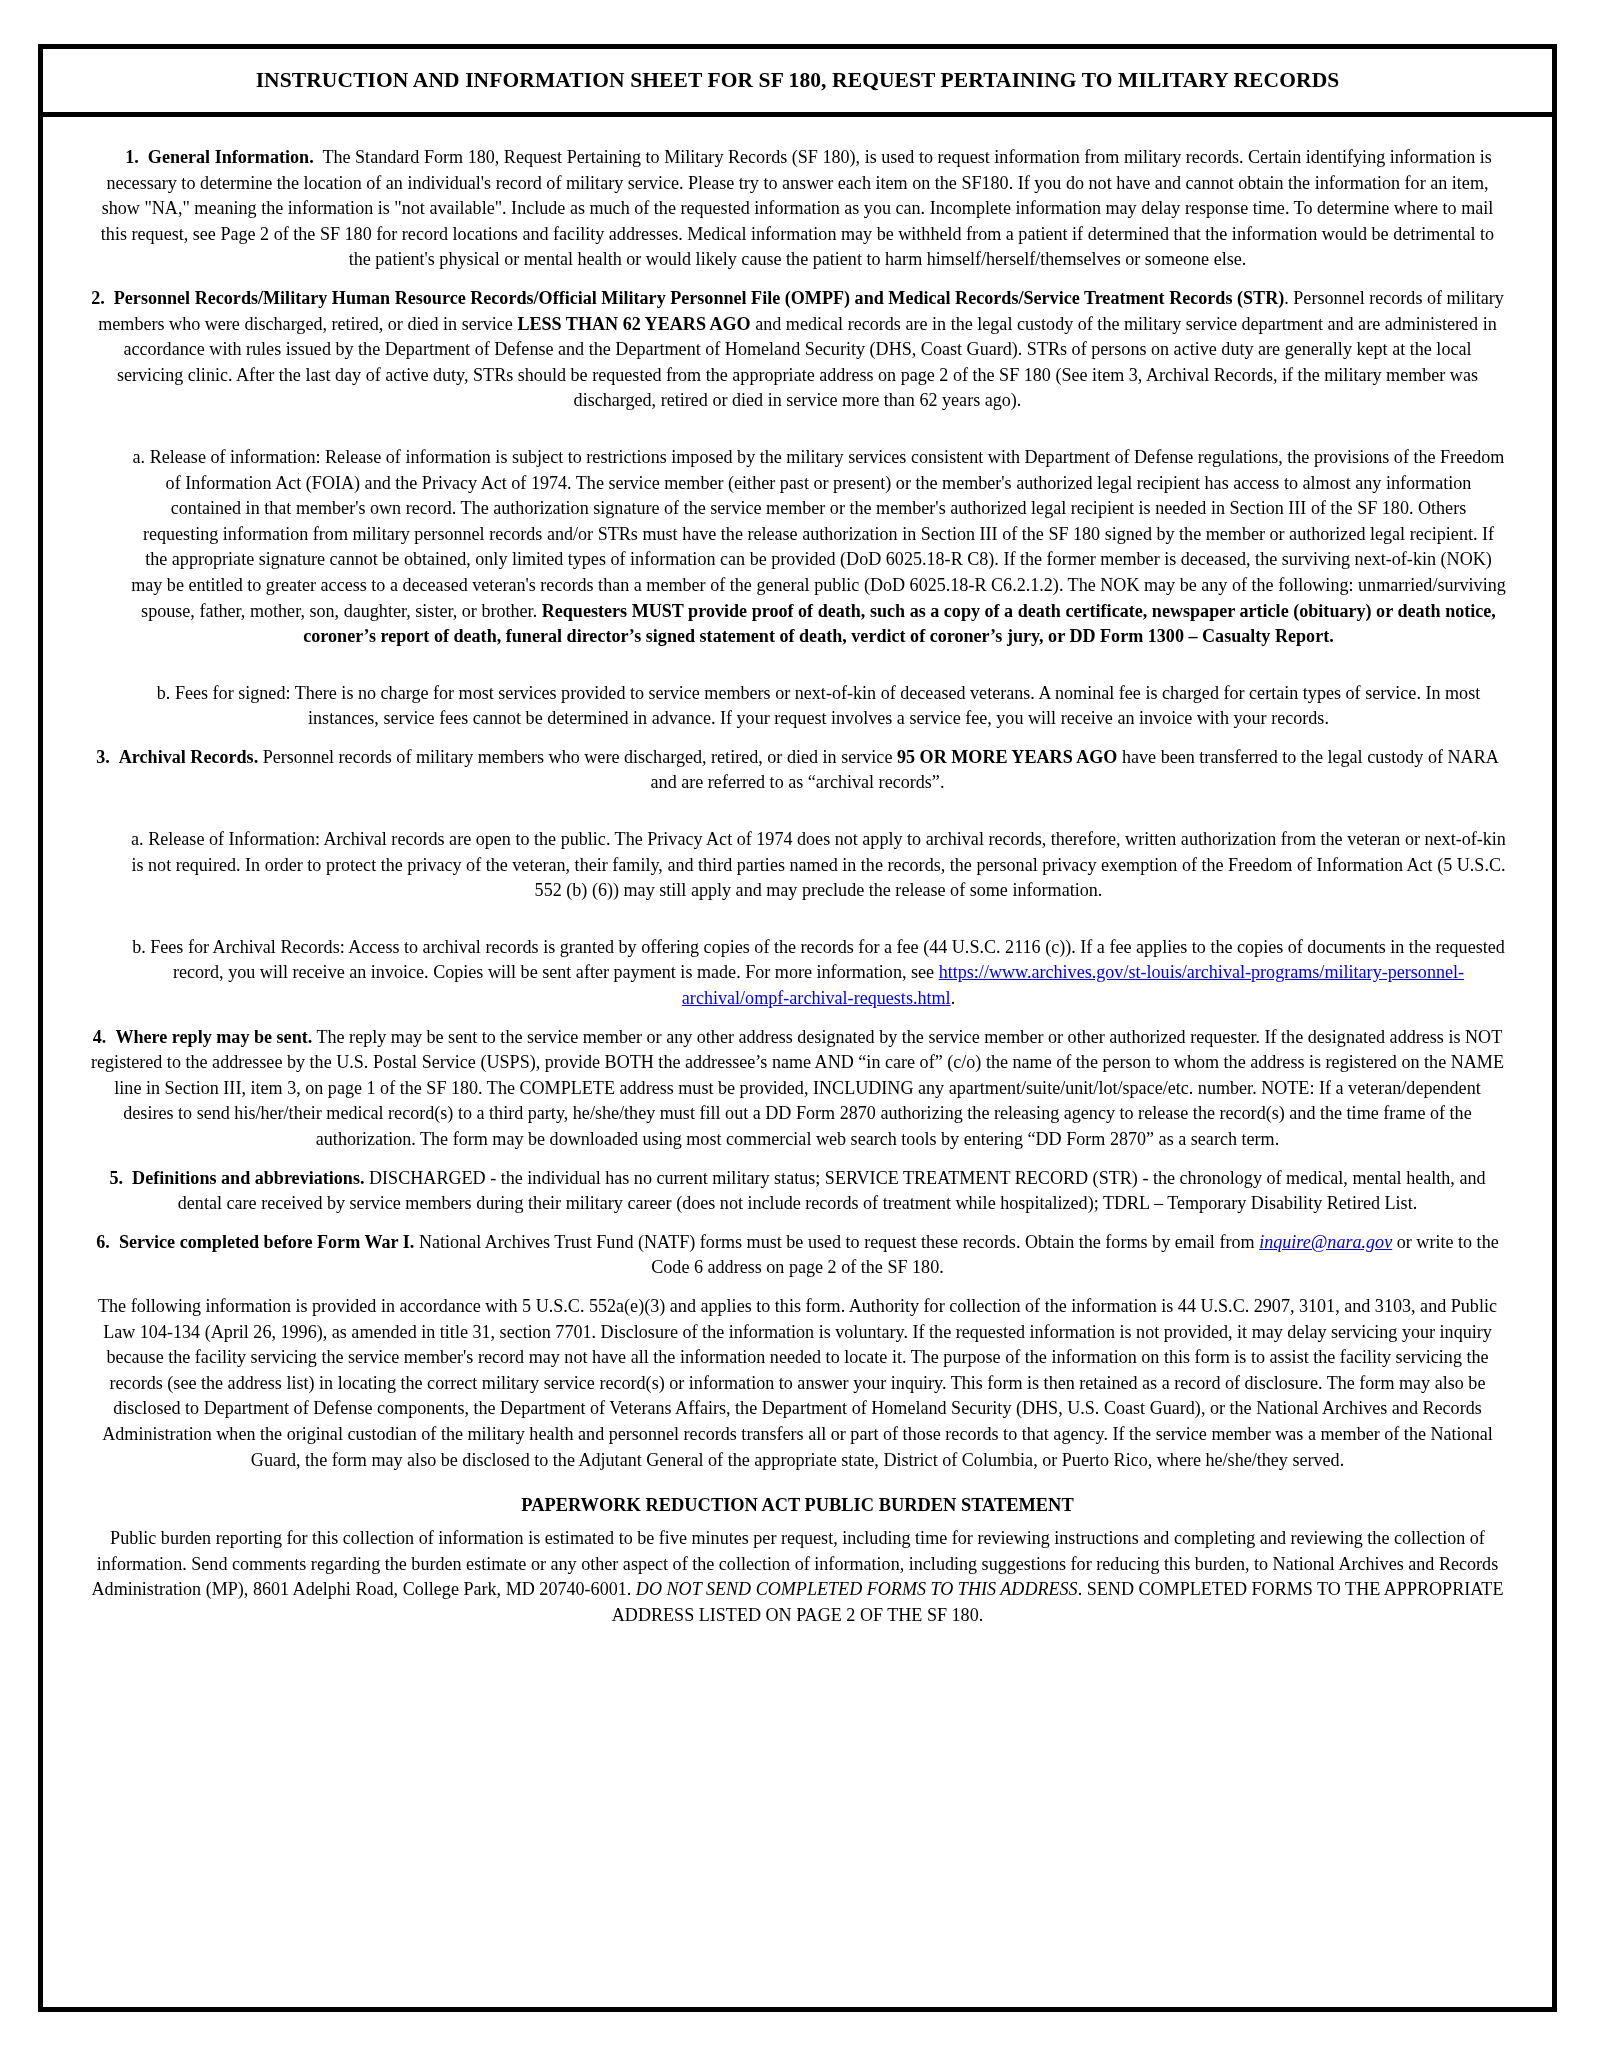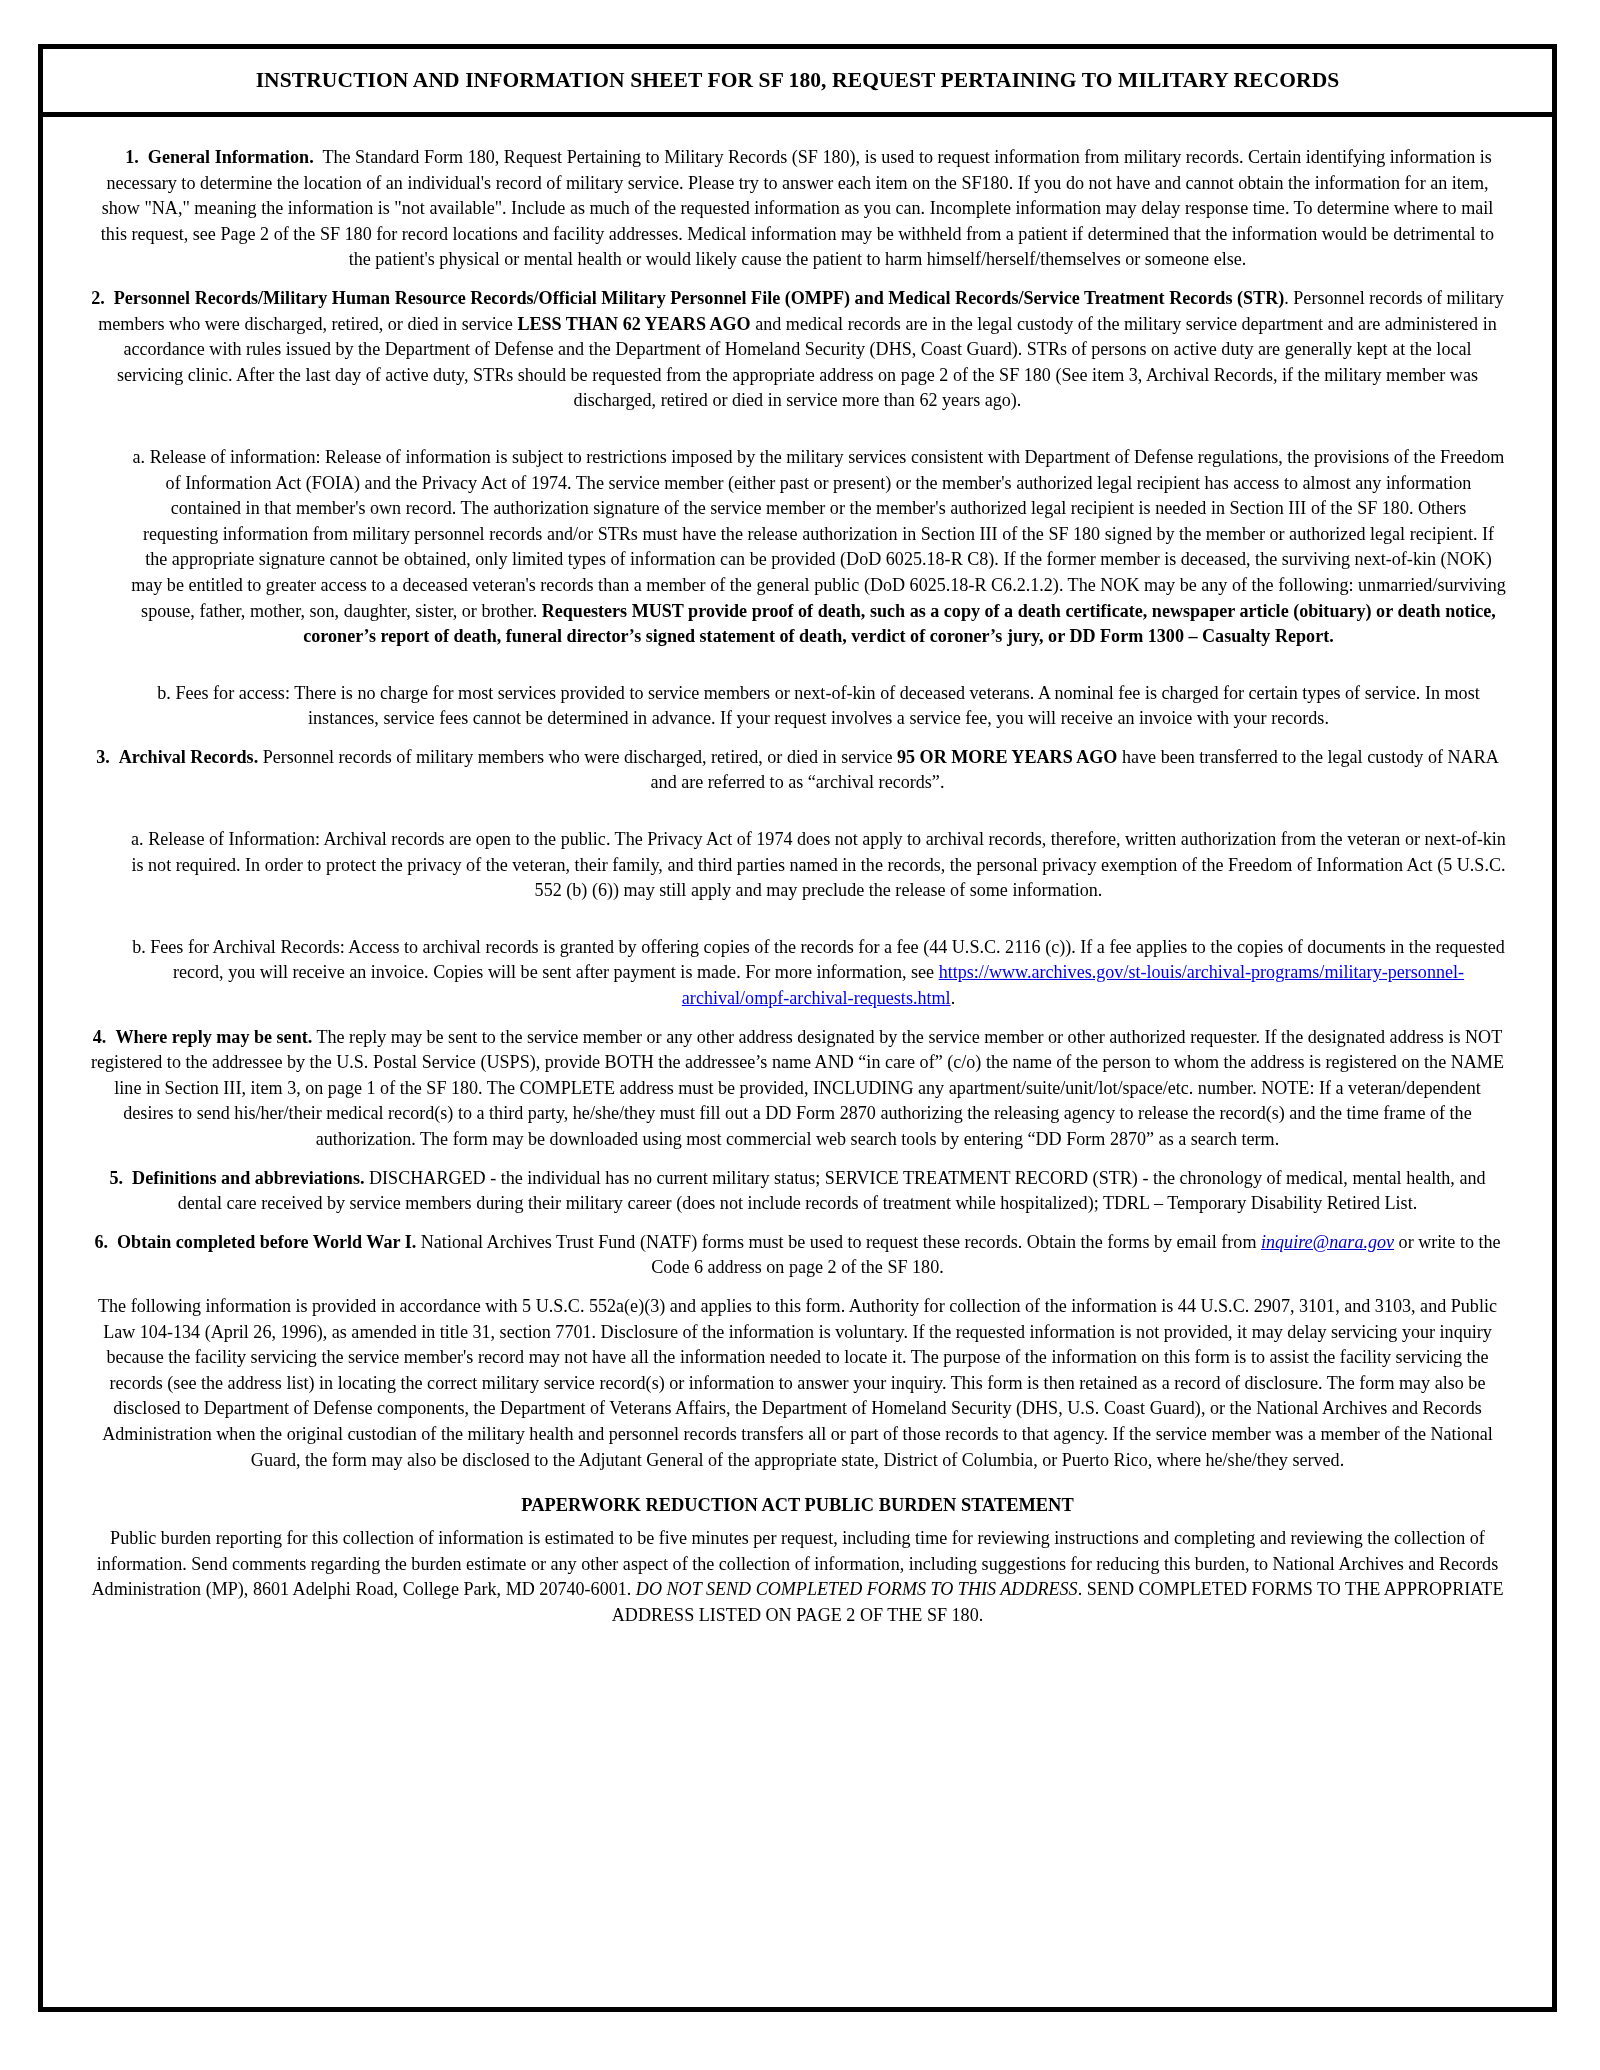--- a/index.html
+++ b/index.html
@@ -100,21 +100,21 @@
 
     <p class="para">
       <b>2.</b>&nbsp;&nbsp;<b>Personnel Records/Military Human Resource Records/Official Military Personnel File (OMPF) and Medical Records/Service Treatment Records (STR)</b><span>.  Personnel records of military members who were discharged, retired, or died in service </span><b>LESS THAN 62 YEARS AGO</b><span> and medical records are in the legal custody of the military service department and are administered in accordance with rules issued by the Department of Defense and the Department of Homeland Security (DHS, Coast Guard).  STRs of persons on active duty are generally kept at the local servicing clinic.  After the last day of active duty, STRs should be requested from the appropriate address on page 2 of the SF 180 (See item 3, Archival Records, if the military member was discharged, retired or died in service more than 62 years ago).</span>
     </p>
 
     <p class="para indent-1">
       <span>a. Release of information:</span><span>  Release of information is subject to restrictions imposed by the military services consistent with Department of Defense regulations, the provisions of the Freedom of Information Act (FOIA) and the Privacy Act of 1974.  The service member (either past or present) or the member's authorized legal recipient has access to almost any information contained in that member's own record.  The authorization signature of the service member or the member's authorized legal recipient is needed in Section III of the SF 180.  Others requesting information from military personnel records and/or STRs must have the release authorization in Section III of the SF 180 signed by the member or authorized legal recipient.  If the appropriate signature cannot be obtained, only limited types of information can be provided (DoD 6025.18-R C8).  If the former member is deceased, the surviving next-of-kin (NOK) may be entitled to greater access to a deceased veteran's records than a member of the general public (DoD 6025.18-R C6.2.1.2).  The NOK may be any of the following:  unmarried/surviving spouse, father, mother, son, daughter, sister, or brother.  </span><b>Requesters MUST provide proof of death, such as a copy of a death certificate, newspaper article (obituary) or death notice, coroner’s report of death, funeral director’s signed statement of death, verdict of coroner’s jury, or DD Form 1300 – Casualty Report.</b>
     </p>
 
     <p class="para indent-1">
-      <span>b. Fees for access:</span><span>  There is no charge for most services provided to service members or next-of-kin of deceased veterans.  A nominal fee is charged for certain types of service.  In most instances, service fees cannot be determined in advance.  If your request involves a service fee, you will receive an invoice with your records.</span>
+      <span>b. Fees for signed:</span><span>  There is no charge for most services provided to service members or next-of-kin of deceased veterans.  A nominal fee is charged for certain types of service.  In most instances, service fees cannot be determined in advance.  If your request involves a service fee, you will receive an invoice with your records.</span>
     </p>
 
     <p class="para">
       <b>3.</b>&nbsp;&nbsp;<b>Archival Records.</b><span>  Personnel records of military members who were discharged, retired, or died in service </span><b>95 OR MORE YEARS AGO</b><span> have been transferred to the legal custody of NARA and are referred to as “archival records”.</span>
     </p>
 
     <p class="para indent-1">
       <span>a. Release of Information:</span><span>  Archival records are open to the public.  The Privacy Act of 1974 does not apply to archival records, therefore, written authorization from the veteran or next-of-kin is not required.  In order to protect the privacy of the veteran, their family, and third parties named in the records, the personal privacy exemption of the Freedom of Information Act (5 U.S.C. 552 (b) (6)) may still apply and may preclude the release of some information.</span>
     </p>
 
@@ -124,21 +124,21 @@
 
     <p class="para">
       <b>4.</b>&nbsp;&nbsp;<b>Where reply may be sent.</b><span>  The reply may be sent to the service member or any other address designated by the service member or other authorized requester.  If the designated address is NOT registered to the addressee by the U.S. Postal Service (USPS), provide BOTH the addressee’s name AND “in care of” (c/o) the name of the person to whom the address is registered on the NAME line in Section III, item 3, on page 1 of the SF 180.  The COMPLETE address must be provided, INCLUDING any apartment/suite/unit/lot/space/etc. number.  NOTE:  If a veteran/dependent desires to send his/her/their medical record(s) to a third party, he/she/they must fill out a DD Form 2870 authorizing the releasing agency to release the record(s) and the time frame of the authorization.  The form may be downloaded using most commercial web search tools by entering “DD Form 2870” as a search term.</span>
     </p>
 
     <p class="para">
       <b>5.</b>&nbsp;&nbsp;<b>Definitions and abbreviations.</b><span>  DISCHARGED - the individual has no current military status; SERVICE TREATMENT RECORD (STR) - the chronology of medical, mental health, and dental care received by service members during their military career (does not include records of treatment while hospitalized); TDRL – Temporary Disability Retired List.</span>
     </p>
 
     <p class="para">
-      <b>6.</b>&nbsp;&nbsp;<b>Obtain completed before World War I.</b><span>  National Archives Trust Fund (NATF) forms must be used to request these records.  Obtain the forms by email from </span><a class="link-email" href="#">inquire@nara.gov</a><span> or write to the Code 6 address on page 2 of the SF 180.</span>
+      <b>6.</b>&nbsp;&nbsp;<b>Service completed before Form War I.</b><span>  National Archives Trust Fund (NATF) forms must be used to request these records.  Obtain the forms by email from </span><a class="link-email" href="#">inquire@nara.gov</a><span> or write to the Code 6 address on page 2 of the SF 180.</span>
     </p>
 
     <p class="para">The following information is provided in accordance with 5 U.S.C. 552a(e)(3) and applies to this form.  Authority for collection of the information is 44 U.S.C. 2907, 3101, and 3103, and Public Law 104-134 (April 26, 1996), as amended in title 31, section 7701.  Disclosure of the information is voluntary.  If the requested information is not provided, it may delay servicing your inquiry because the facility servicing the service member's record may not have all the information needed to locate it.  The purpose of the information on this form is to assist the facility servicing the records (see the address list) in locating the correct military service record(s) or information to answer your inquiry.  This form is then retained as a record of disclosure.  The form may also be disclosed to Department of Defense components, the Department of Veterans Affairs, the Department of Homeland Security (DHS, U.S. Coast Guard), or the National Archives and Records Administration when the original custodian of the military health and personnel records transfers all or part of those records to that agency.  If the service member was a member of the National Guard, the form may also be disclosed to the Adjutant General of the appropriate state, District of Columbia, or Puerto Rico, where he/she/they served.</p>
 
     <div class="center-head">PAPERWORK REDUCTION ACT PUBLIC BURDEN STATEMENT</div>
     <p class="para">
       <span>Public burden reporting for this collection of information is estimated to be five minutes per request, including time for reviewing instructions and completing and reviewing the collection of information.  Send comments regarding the burden estimate or any other aspect of the collection of information, including suggestions for reducing this burden, to National Archives and Records Administration (MP), 8601 Adelphi Road, College Park, MD 20740-6001.  </span><i>DO NOT SEND COMPLETED FORMS TO THIS ADDRESS</i><span>.  SEND COMPLETED FORMS TO THE APPROPRIATE ADDRESS LISTED ON PAGE 2 OF THE SF 180.</span>
     </p>
 
   </div>

